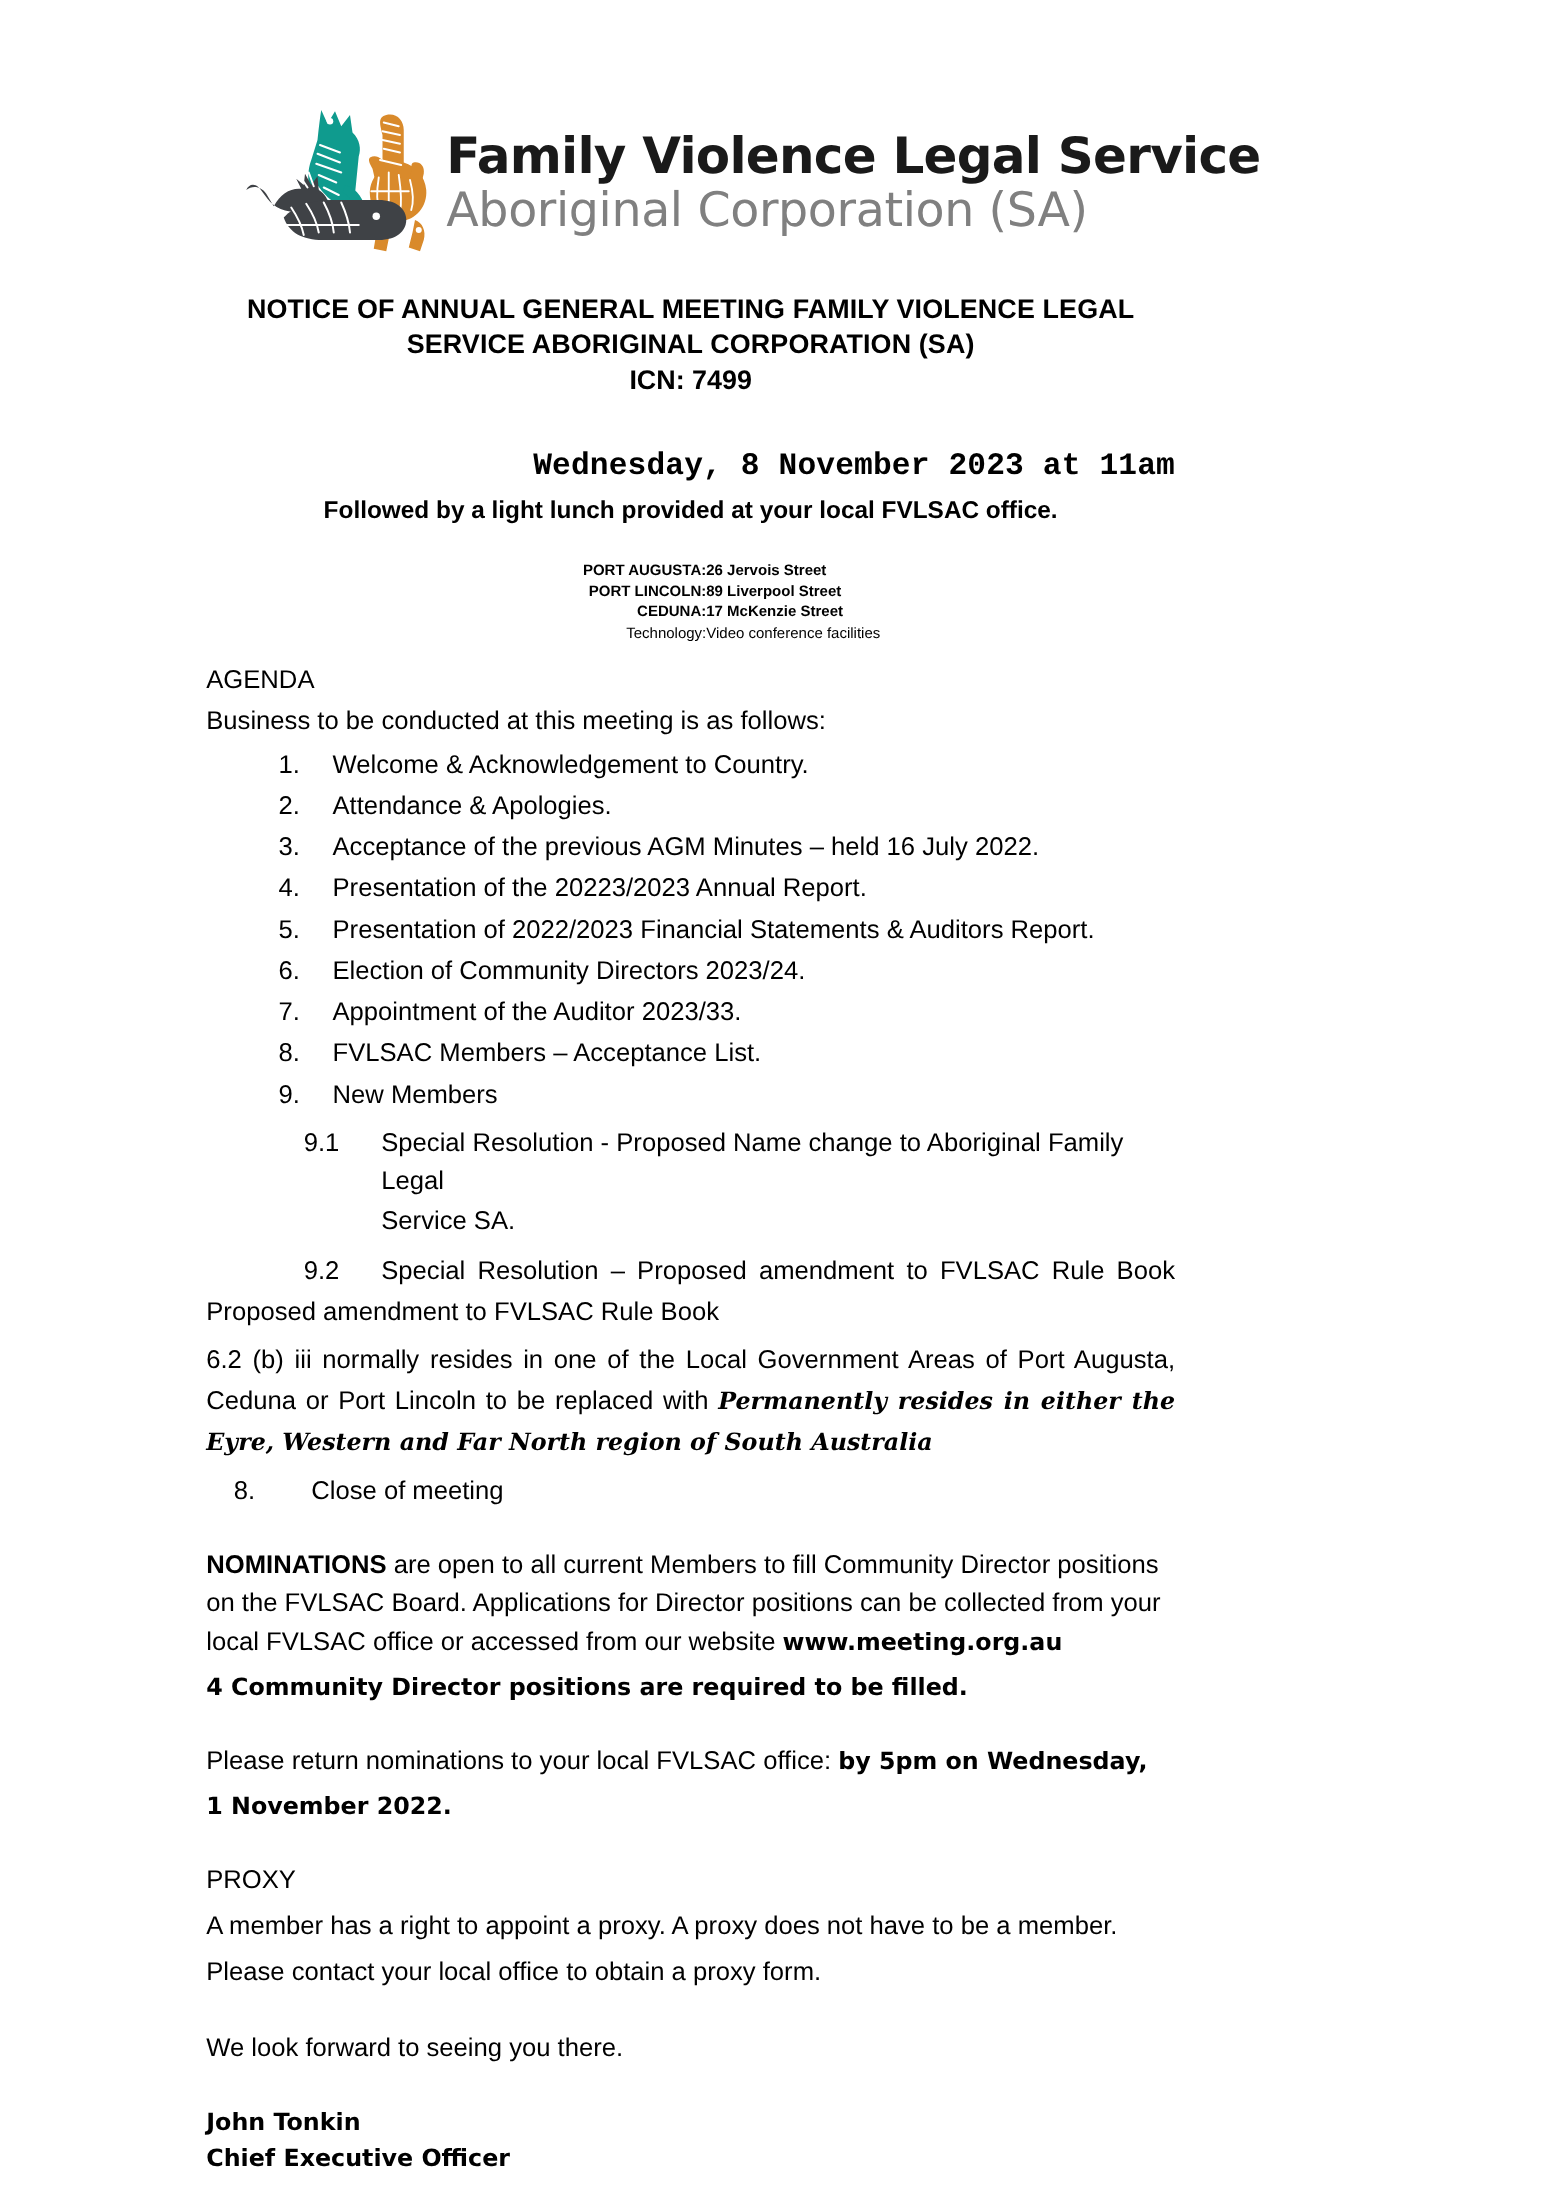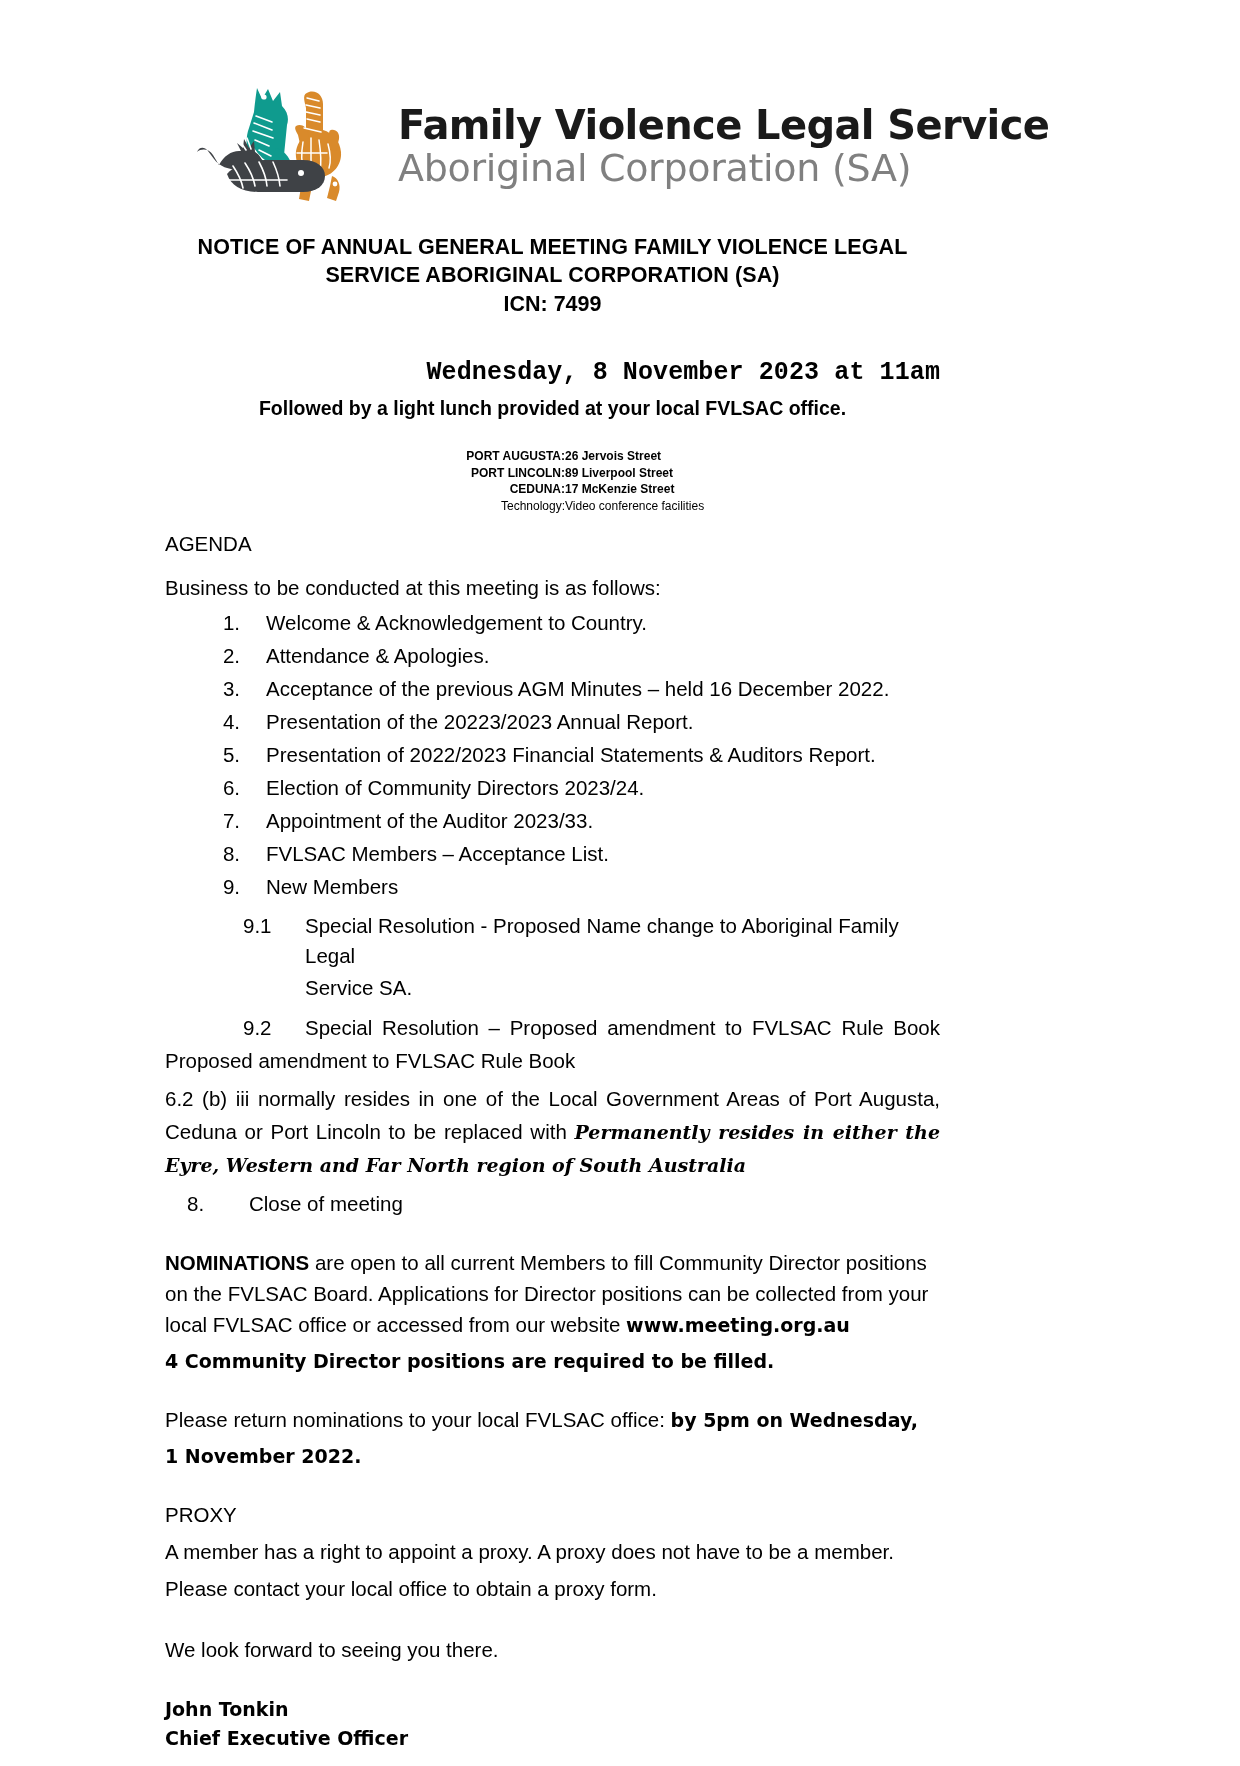--- a/index.html
+++ b/index.html
@@ -28,21 +28,20 @@
     top: 0;
     width: 775px;
   }
 
   
   .logo-block {
     display: flex;
     align-items: center;
     padding-top: 78px;
     padding-left: 18px;
-    gap: 41px;
   }
   .logo-mark {
     width: 168px;
     height: 135px;
     flex: 0 0 auto;
   }
   .logo-text {
     margin-left: 6px;
     line-height: 1.0;
   }
@@ -116,21 +115,21 @@
 
   
   .agenda-head {
     font-size: 20.5px;
     margin-top: 16px;
     line-height: 1.4;
   }
   .agenda-intro {
     font-size: 20.5px;
     line-height: 1.4;
-    margin-top: 15px;
+    margin-top: 4px;
   }
   ol.agenda {
     list-style: none;
     margin: 6px 0 0 0;
     padding: 0;
   }
   ol.agenda > li {
     display: flex;
     font-size: 20.5px;
     line-height: 1.37;
@@ -330,21 +329,21 @@
       <li>
         <span class="num">1.</span>
         <span class="itemtext">Welcome &amp; Acknowledgement to Country.</span>
       </li>
       <li>
         <span class="num">2.</span>
         <span class="itemtext">Attendance &amp; Apologies.</span>
       </li>
       <li>
         <span class="num">3.</span>
-        <span class="itemtext">Acceptance of the previous AGM Minutes – held 16 December 2022.</span>
+        <span class="itemtext">Acceptance of the previous AGM Minutes – held 16 July 2022.</span>
       </li>
       <li>
         <span class="num">4.</span>
         <span class="itemtext">Presentation of the 20223/2023 Annual Report.</span>
       </li>
       <li>
         <span class="num">5.</span>
         <span class="itemtext">Presentation of 2022/2023 Financial Statements &amp; Auditors Report.</span>
       </li>
       <li>

